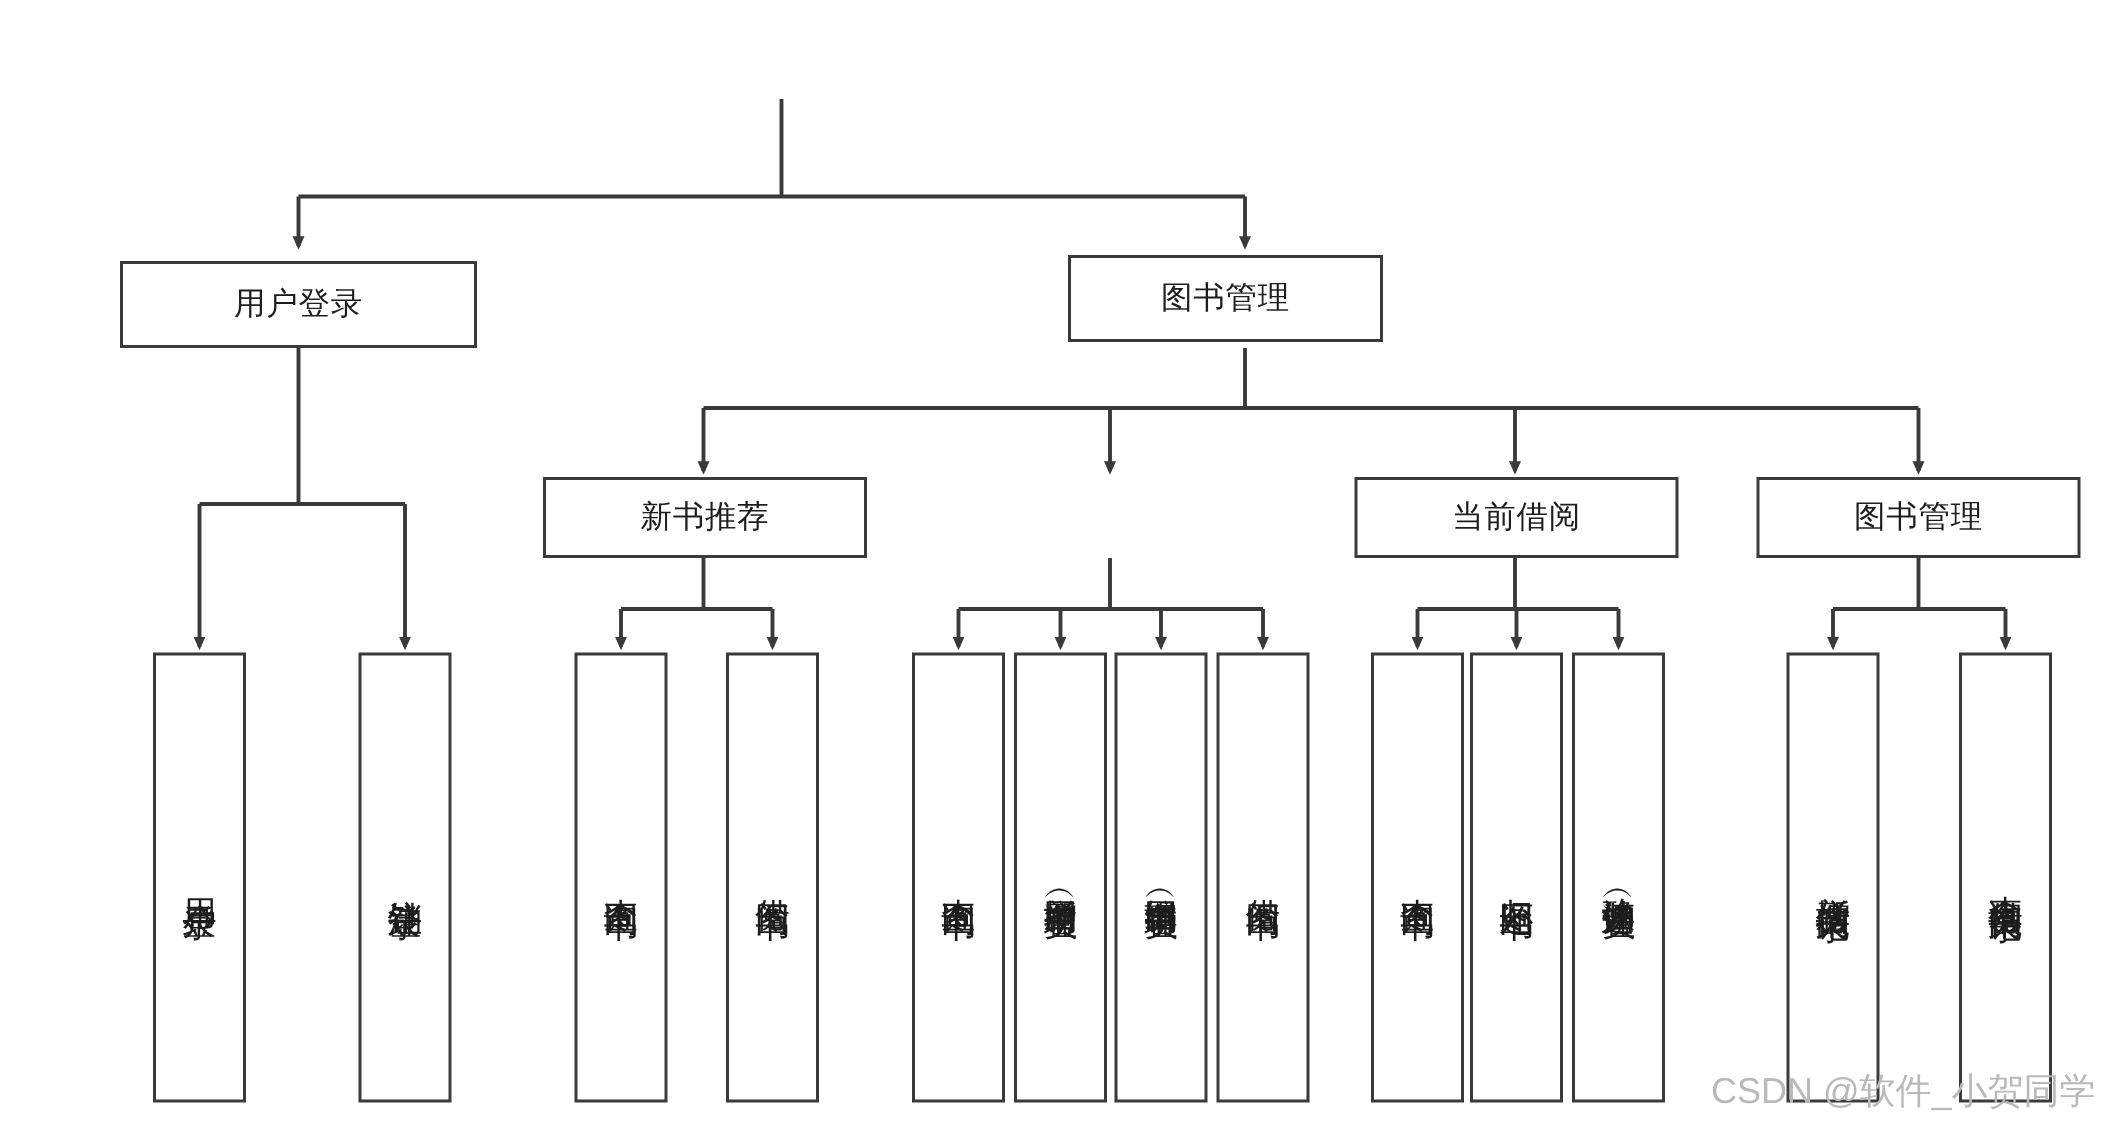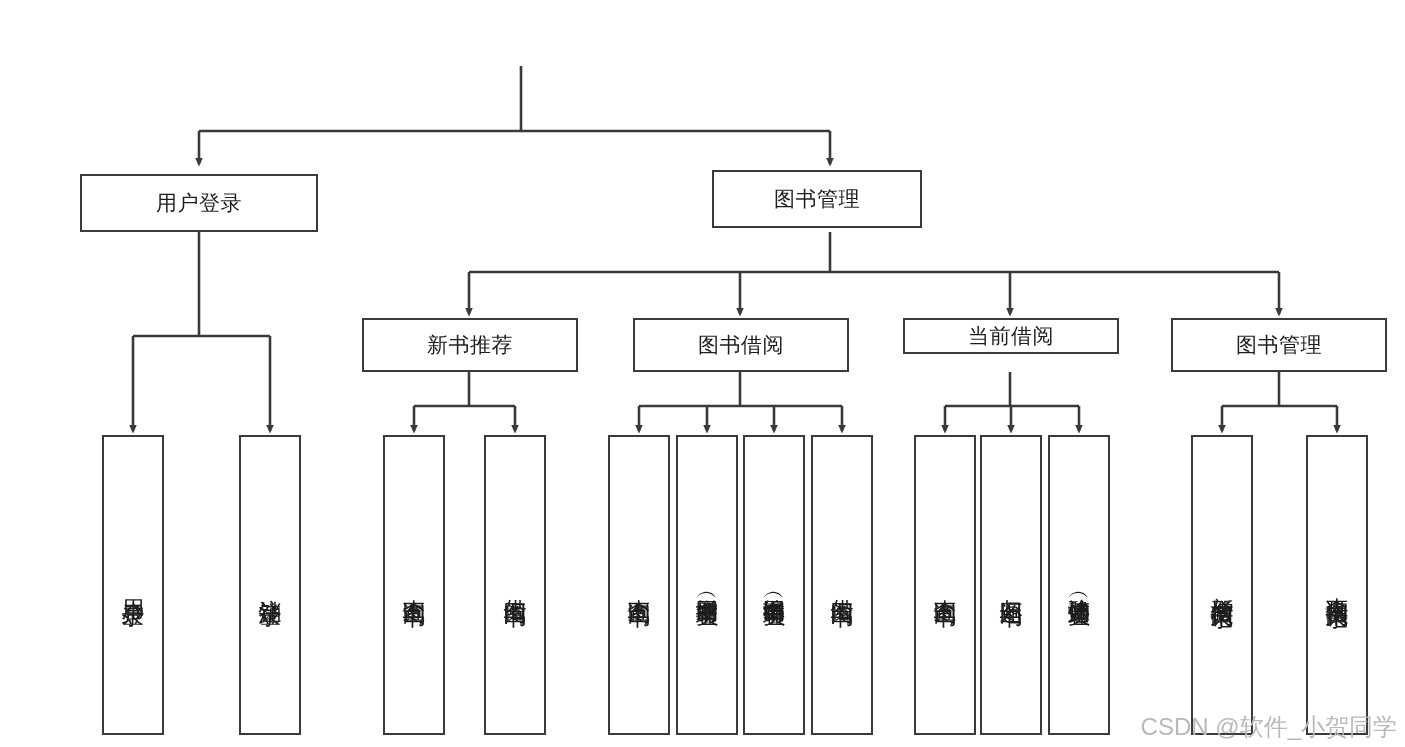--- a/index.html
+++ b/index.html
@@ -141,25 +141,22 @@
   </div>
 
   <div class="node horiz" style="left:712px; top:170px; width:210px; height:58px;">
     <span class="label">图书管理</span>
   </div>
 
   <div class="node horiz" style="left:362px; top:318px; width:216px; height:54px;">
     <span class="label">新书推荐</span>
   </div>
 
-  <div class="node horiz" style="left:633px; top:318px; width:216px; height:54px;">
-    <span class="label">图书借阅</span>
-  </div>
-
-  <div class="node horiz" style="left:903px; top:318px; width:216px; height:36px;">
+
+  <div class="node horiz" style="left:903px; top:318px; width:216px; height:54px;">
     <span class="label">当前借阅</span>
   </div>
 
   <div class="node horiz" style="left:1171px; top:318px; width:216px; height:54px;">
     <span class="label">图书管理</span>
   </div>
 
   <div class="node leaf" style="left:102px; top:435px; width:62px; height:300px;">
     <span class="label">用户登录</span>
   </div>

